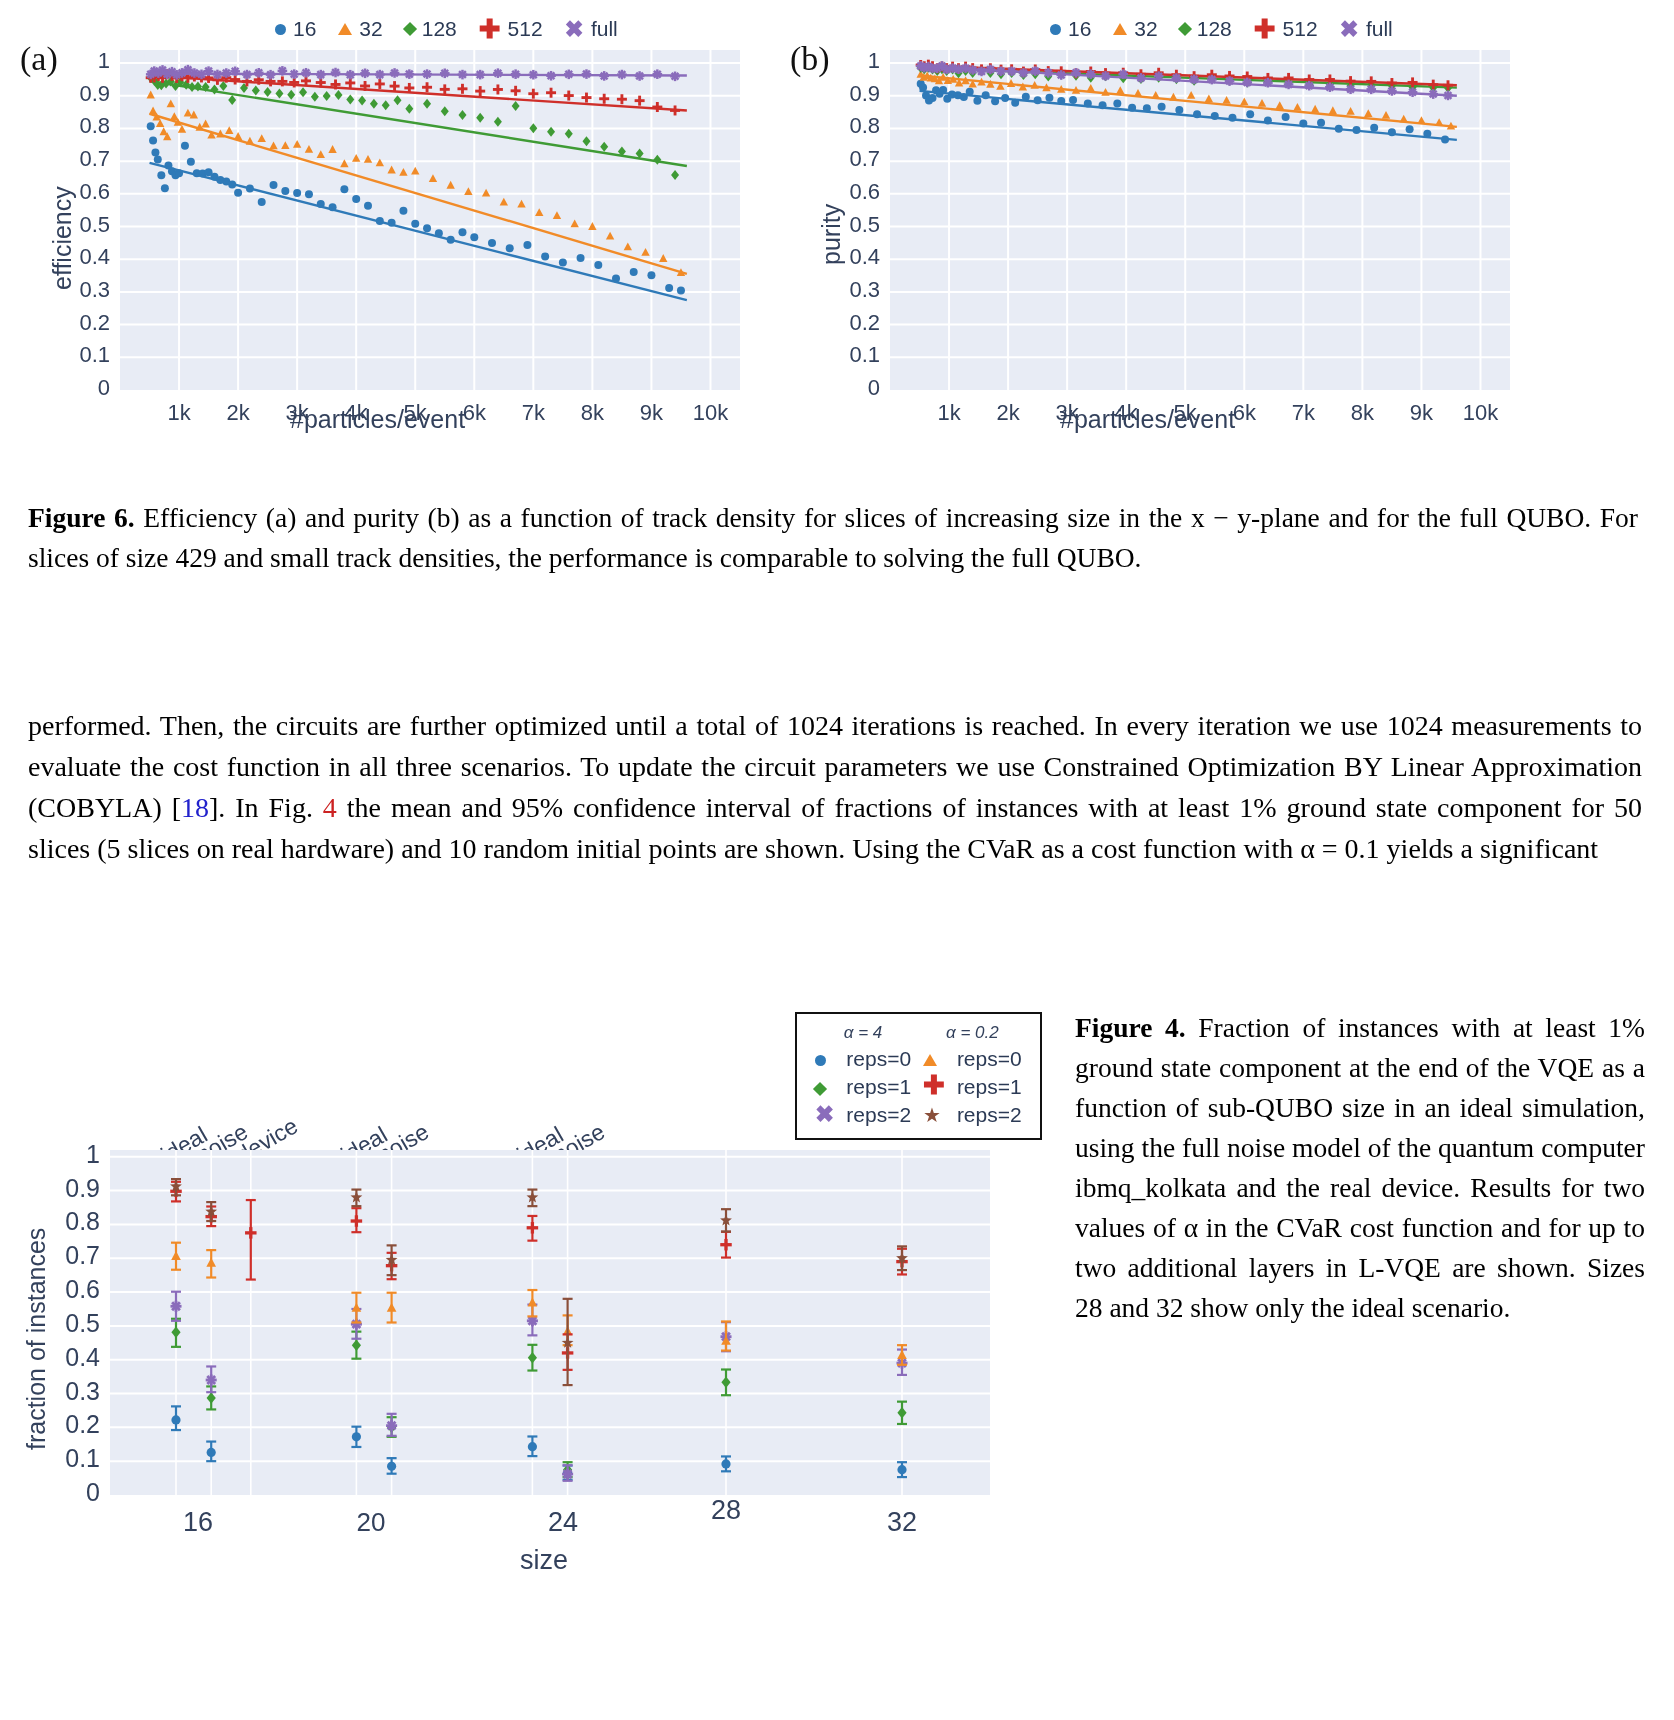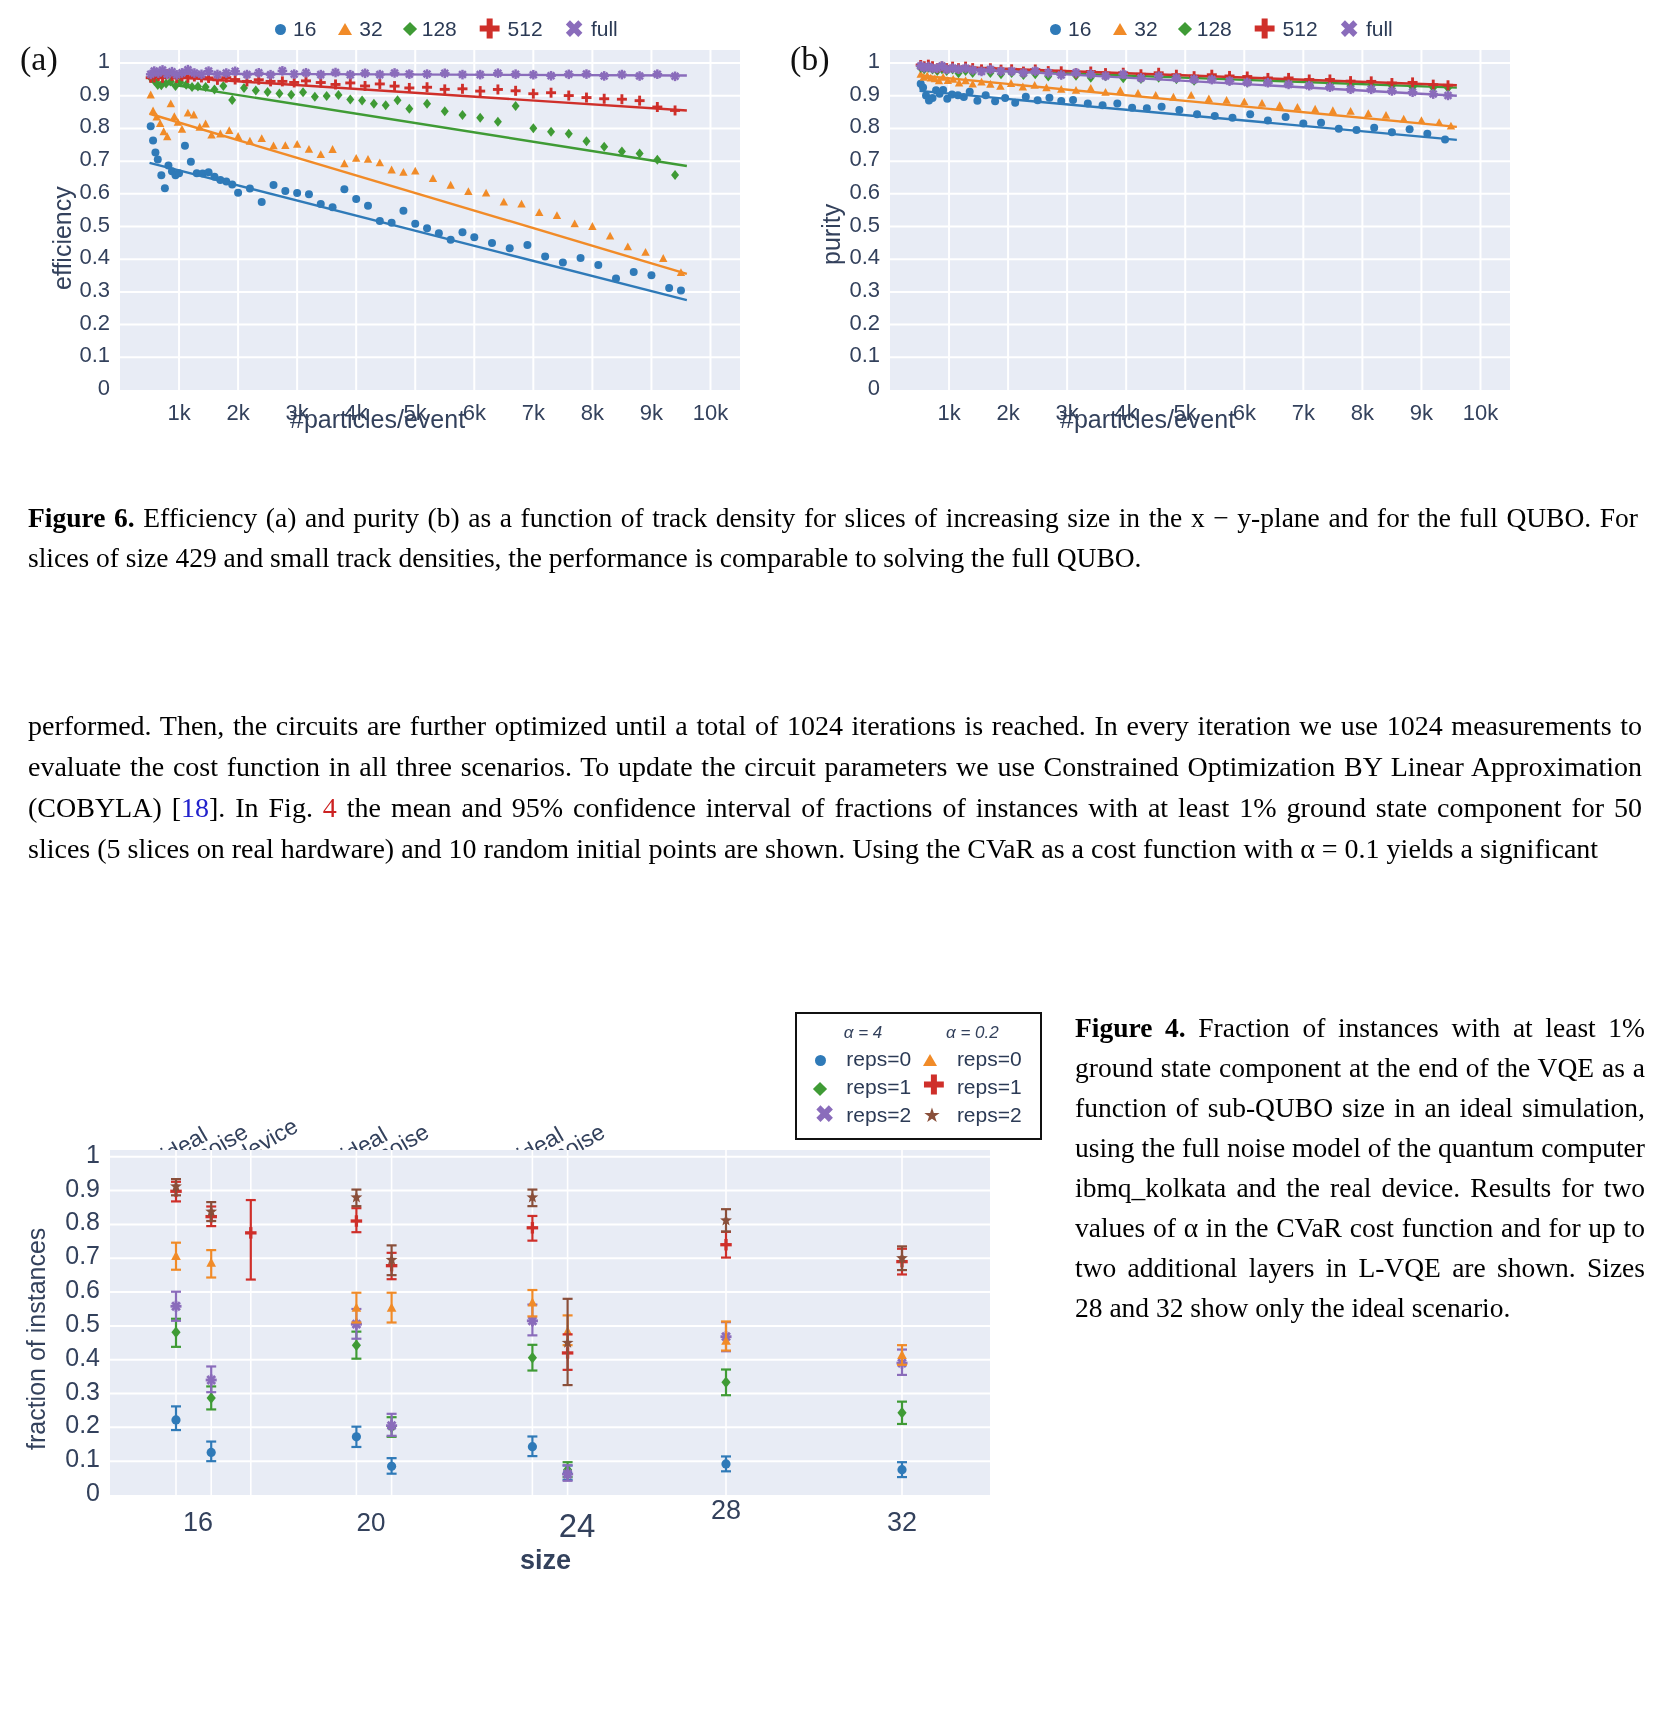--- a/index.html
+++ b/index.html
@@ -1807,25 +1807,25 @@
       <div class="tick y" style="left: 40px; width: 60px; font-size: 25px; top: 308.882px;">0.5</div>
       <div class="tick y" style="left: 40px; width: 60px; font-size: 25px; top: 275.059px;">0.6</div>
       <div class="tick y" style="left: 40px; width: 60px; font-size: 25px; top: 241.235px;">0.7</div>
       <div class="tick y" style="left: 40px; width: 60px; font-size: 25px; top: 207.412px;">0.8</div>
       <div class="tick y" style="left: 40px; width: 60px; font-size: 25px; top: 173.588px;">0.9</div>
       <div class="tick y" style="left: 40px; width: 60px; font-size: 25px; top: 139.765px;">1</div>
     </div>
   <div id="xticks-f4">
       <div class="tick x" style="left: 153px; top: 507px; width: 90px; font-size: 27px;">16</div>
       <div class="tick x" style="left: 326px; top: 507px; width: 90px; font-size: 26px;">20</div>
-      <div class="tick x" style="left: 532px; top: 507px; width: 90px; font-size: 33px;">24</div>
+      <div class="tick x" style="left: 518px; top: 507px; width: 90px; font-size: 27px;">24</div>
       <div class="tick x" style="left: 681px; top: 495px; width: 90px; font-size: 27px;">28</div>
       <div class="tick x" style="left: 857px; top: 507px; width: 90px; font-size: 27px;">32</div>
     </div>
-  <div class="xlab" style="left:520px;top:545px;font-size:27px;font-weight:bold;">size</div>
+  <div class="xlab" style="left:520px;top:545px;font-size:27px;">size</div>
 
   <div class="f4legend" style="left:795px;top:12px;">
     <table>
       <tbody>
           <tr>
         <td colspan="2" class="f4head">α = 4</td>
         <td colspan="2" class="f4head">α = 0.2</td>
       </tr>
       </tbody>
         <tbody id="f4legbody">

